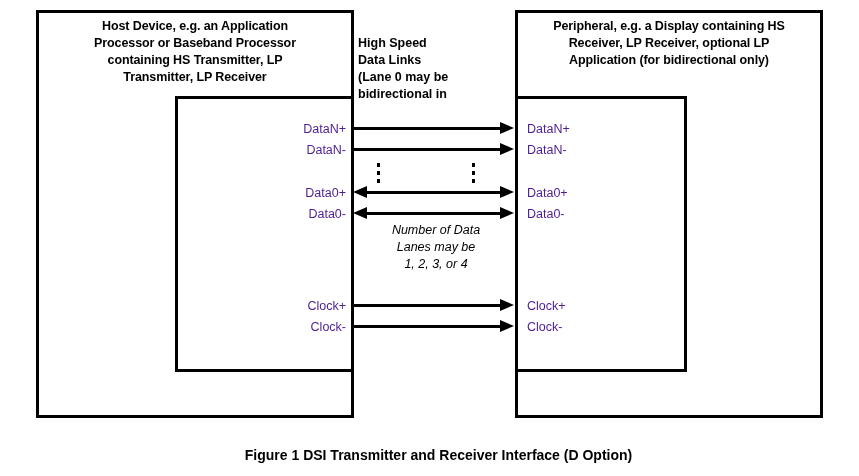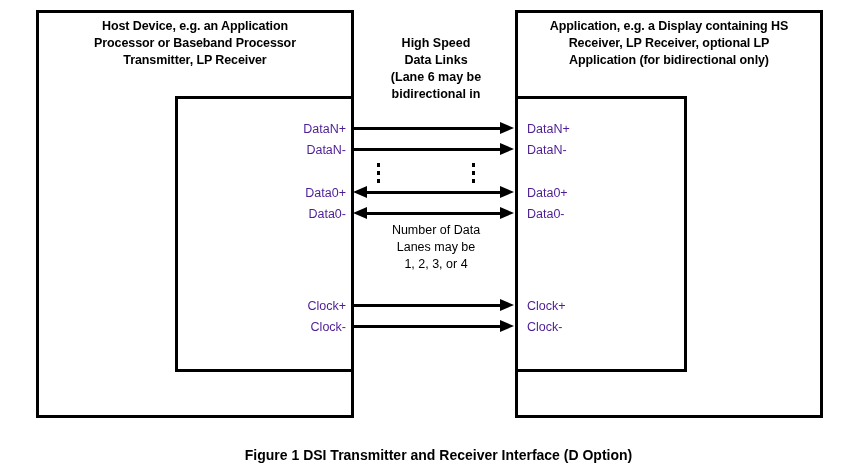--- a/index.html
+++ b/index.html
@@ -40,21 +40,20 @@
     font-weight: bold;
     font-size: 12.5px;
     line-height: 17px;
     letter-spacing: -0.1px;
     color: #000000;
   }
 
   
   .mid-caption {
     position: absolute;
-    text-align: center;
     font-weight: bold;
     font-size: 12.5px;
     line-height: 17px;
     color: #000000;
   }
   .mid-note {
     position: absolute;
     text-align: center;
     font-weight: normal;
     font-size: 12.5px;
@@ -122,57 +121,58 @@
 </head>
 <body>
 
 <div id="canvas">
 
   <div class="outer-box" style="left:36px; top:10px; width:318px; height:408px;"></div>
 
   <div class="box-heading" style="left:42px; top:18px; width:306px;">
     <div>Host Device, e.g. an Application</div>
     <div>Processor or Baseband Processor</div>
+    <div>containing HS Transmitter, LP</div>
     <div>Transmitter,  LP Receiver</div>
   </div>
 
   <div class="inner-box" style="left:175px; top:96px; width:179px; height:276px;"></div>
 
   <div class="pin-label left" style="left:236px; top:122px; width:110px;">DataN+</div>
   <div class="pin-label left" style="left:236px; top:143px; width:110px;">DataN-</div>
   <div class="pin-label left" style="left:236px; top:186px; width:110px;">Data0+</div>
   <div class="pin-label left" style="left:236px; top:207px; width:110px;">Data0-</div>
   <div class="pin-label left" style="left:236px; top:299px; width:110px;">Clock+</div>
   <div class="pin-label left" style="left:236px; top:320px; width:110px;">Clock-</div>
 
   <div class="outer-box" style="left:515px; top:10px; width:308px; height:408px;"></div>
 
   <div class="box-heading" style="left:519px; top:18px; width:300px;">
-    <div>Application, e.g. a Display containing  HS</div>
+    <div>Peripheral, e.g. a Display containing  HS</div>
     <div>Receiver, LP Receiver, optional LP</div>
     <div>Application (for bidirectional only)</div>
   </div>
 
   <div class="inner-box" style="left:515px; top:96px; width:172px; height:276px;"></div>
 
   <div class="pin-label right" style="left:527px; top:122px; width:120px;">DataN+</div>
   <div class="pin-label right" style="left:527px; top:143px; width:120px;">DataN-</div>
   <div class="pin-label right" style="left:527px; top:186px; width:120px;">Data0+</div>
   <div class="pin-label right" style="left:527px; top:207px; width:120px;">Data0-</div>
   <div class="pin-label right" style="left:527px; top:299px; width:120px;">Clock+</div>
   <div class="pin-label right" style="left:527px; top:320px; width:120px;">Clock-</div>
 
   <div class="mid-caption" style="left:358px; top:35px; width:156px;">
     <div>High Speed</div>
     <div>Data  Links</div>
-    <div>(Lane 6 may be</div>
+    <div>(Lane 0 may be</div>
     <div>bidirectional in</div>
   </div>
 
-  <div class="mid-note" style="left:358px; top:222px; width:156px;">
+  <div class="mid-note" style="left:358px; top:222px; width:156px;font-style:italic;">
     <div>Number of Data</div>
     <div>Lanes may be</div>
     <div>1, 2, 3, or 4</div>
   </div>
 
   <div class="wire" style="left:353px; top:127px; width:148px;"></div>
   <div class="arrow-right" style="left:500px; top:122px;"></div>
 
   <div class="wire" style="left:353px; top:148px; width:148px;"></div>
   <div class="arrow-right" style="left:500px; top:143px;"></div>

